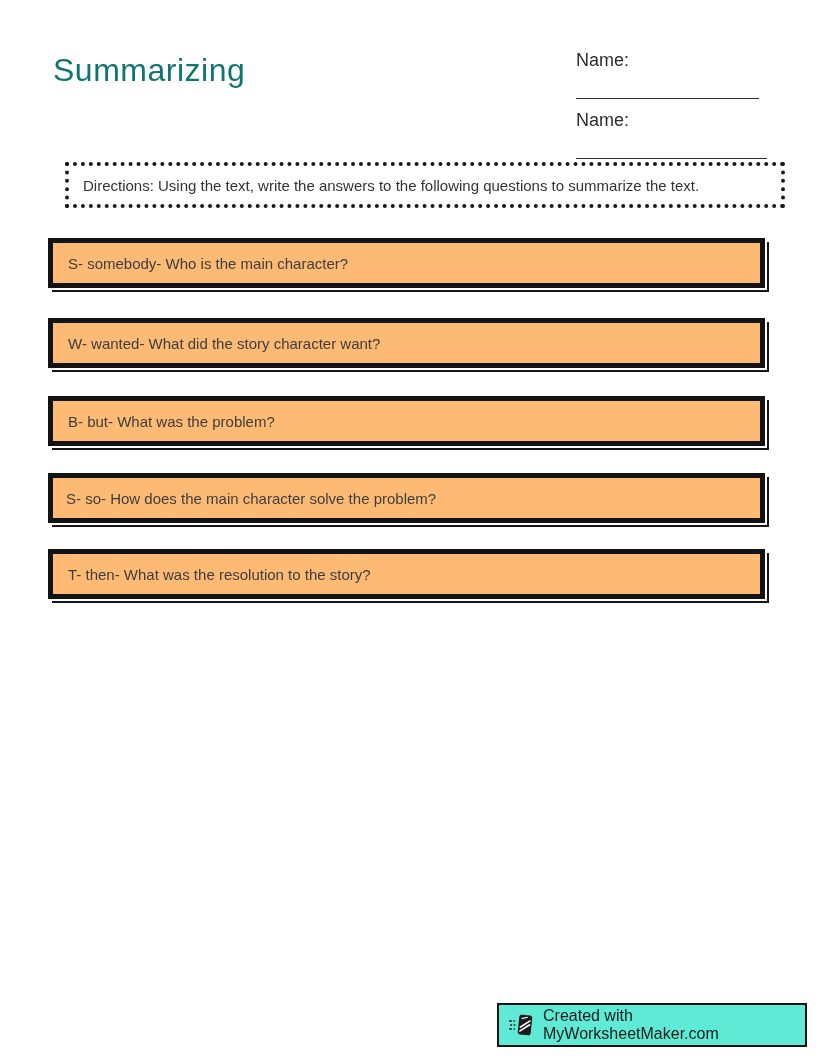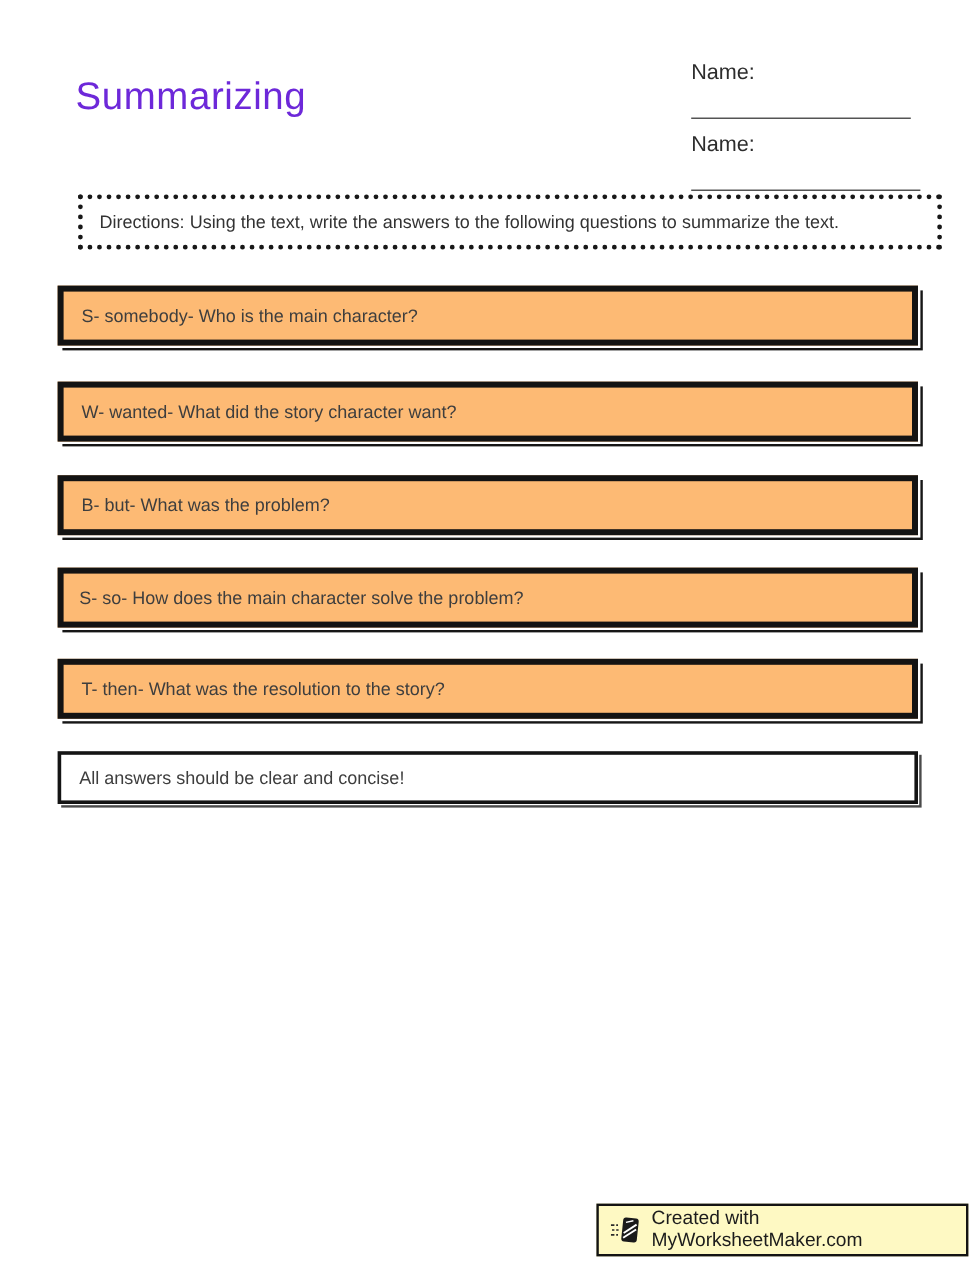--- a/index.html
+++ b/index.html
@@ -10,25 +10,25 @@
     background: #ffffff;
     margin: 0 auto;
     font-family: "Liberation Sans", "DejaVu Sans", sans-serif;
     overflow: hidden;
   }
 
   .title {
     position: absolute;
     left: 47px;
     top: 46px;
-    margin: 16px;
+    margin: 6px;
     font-size: 32px;
     font-weight: 400;
     letter-spacing: 0.5px;
-    color: #6d28d9;
+    color: #0f766e;
   }
 
   .who { position: absolute; top: 50px; right: 49px; }
   .who-row {
     display: flex;
     align-items: flex-start;
     justify-content: flex-end;
     margin-bottom: 11px;
     flex-direction: column;
   }
@@ -99,21 +99,21 @@
   }
 
   .footer {
     position: absolute;
     left: 497px;
     top: 1003px;
     width: 310px;
     height: 44px;
     box-sizing: border-box;
     border: 2px solid #131313;
-    background: #fef9c3;
+    background: #5eead4;
     display: flex;
     align-items: center;
     padding-left: 10px;
     font-size: 16px;
     color: #1c1c1c;
   }
   .footer-logo { margin-right: 8px; flex: 0 0 auto; }
 </style>
 </head>
 <body>
@@ -152,23 +152,20 @@
 
     <div class="qbox">
       <span class="qtext">S- so- How does the main character solve the problem?</span>
     </div>
 
     <div class="qbox">
       <span class="qtext">T- then- What was the resolution to the story?</span>
     </div>
   </div>
 
-  <div class="note">
-    <span>All answers should be clear and concise!</span>
-  </div>
 
   <div class="footer">
     <svg class="footer-logo" width="26" height="26" viewBox="0 0 26 26">
       <g stroke="#2a2a2a" stroke-width="1.4">
         <line x1="0" y1="9" x2="6" y2="9" stroke-dasharray="3 1.5"></line>
         <line x1="1" y1="13" x2="7" y2="13" stroke-dasharray="2 1.5"></line>
         <line x1="0" y1="17" x2="6" y2="17" stroke-dasharray="3 1.5"></line>
       </g>
       <g transform="rotate(6 16 13)">
         <rect x="9.5" y="3" width="13" height="20" rx="2.5" fill="#1a1a1a"></rect>

